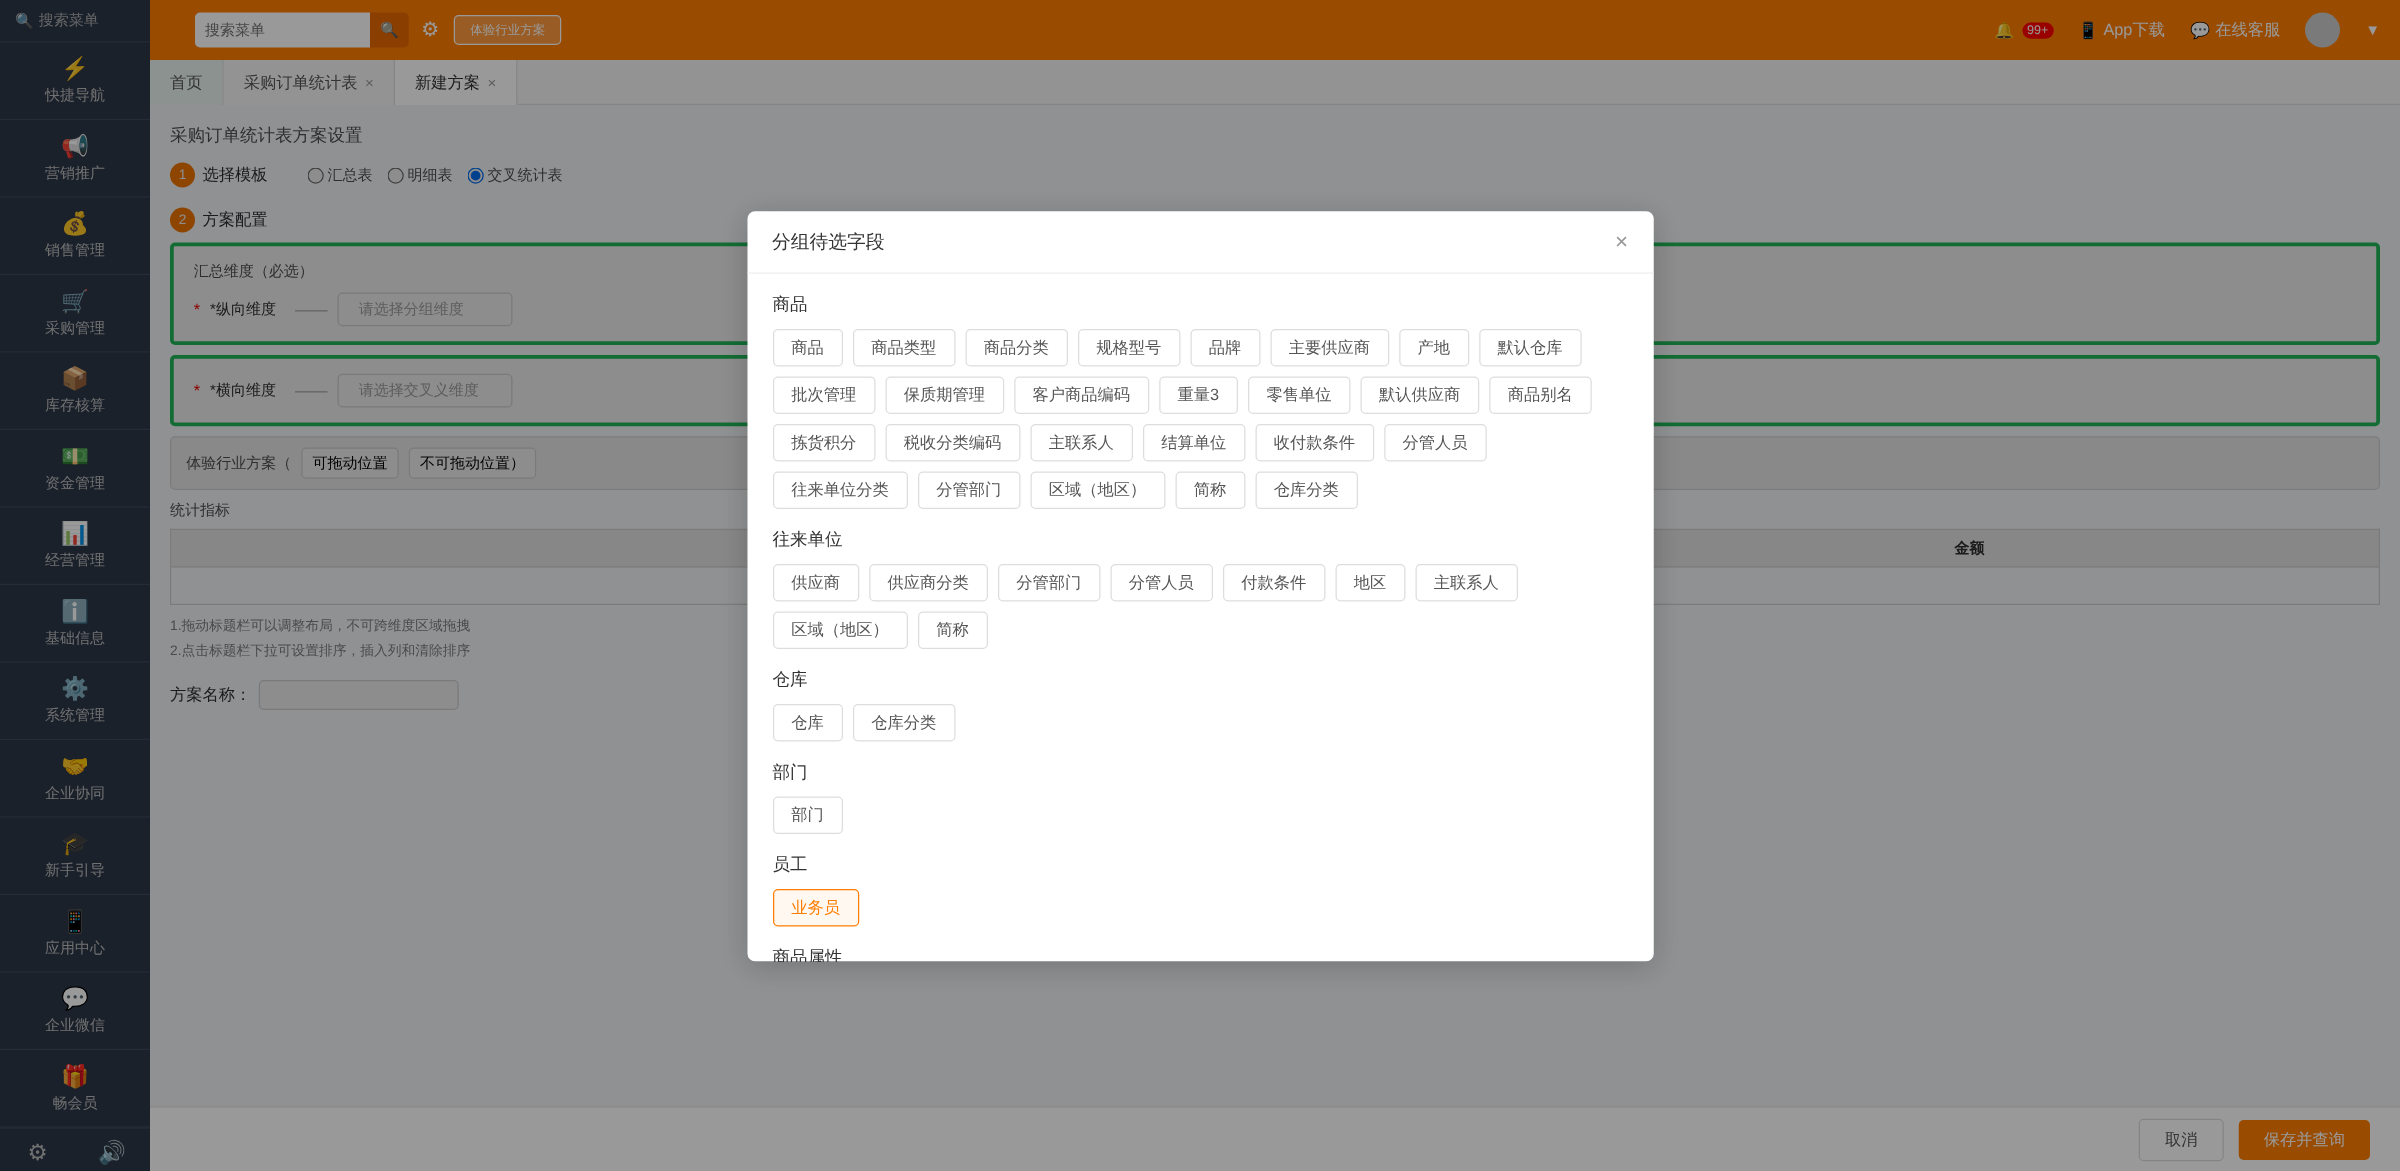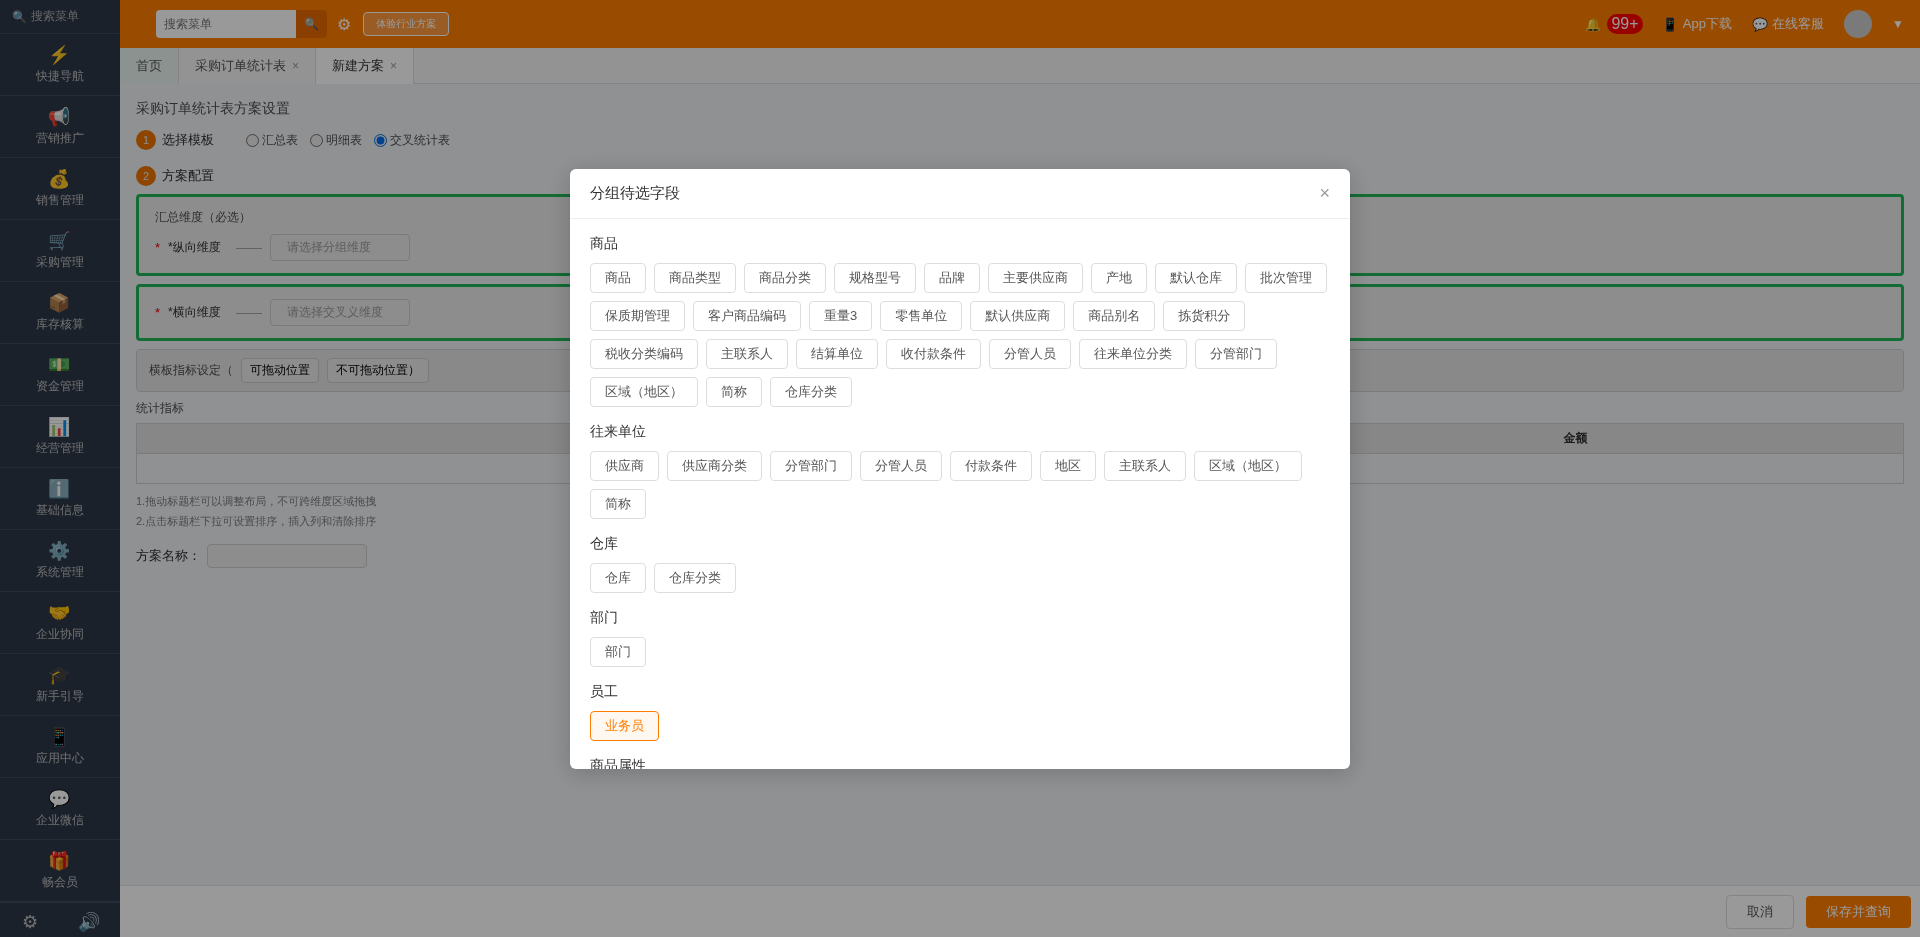--- a/index.html
+++ b/index.html
@@ -38,21 +38,21 @@
       margin-left: 12px;
       background: #ff9a3c; color: white; border: 1px solid white;
       padding: 4px 12px; border-radius: 4px; cursor: pointer; font-size: 10px;
     }
     .header-right {
       margin-left: auto;
       display: flex; align-items: center; gap: 20px; color: white; font-size: 13px;
     }
     .header-right-item { display: flex; align-items: center; gap: 4px; cursor: pointer; }
     .notif-badge {
-      background: red; color: white; font-size: 16px;
+      background: red; color: white; font-size: 10px;
       padding: 1px 4px; border-radius: 10px; margin-left: 2px;
     }
     .header-avatar {
       width: 28px; height: 28px; background: #ccc; border-radius: 50%;
     }
 
     
     .tab-bar {
       height: 36px;
       background: #f5f5f5;
@@ -177,42 +177,42 @@
     .save-name-input {
       border: 1px solid #ddd; border-radius: 4px; padding: 4px 8px;
       font-size: 12px; width: 160px;
     }
 
     
     .action-bar {
       position: fixed; bottom: 0; left: 120px; right: 0;
       height: 52px; background: white; border-top: 1px solid #e0e0e0;
       display: flex; align-items: center; justify-content: flex-end;
-      padding: 0 9px; gap: 12px;
+      padding: 0 24px; gap: 12px;
     }
     .btn-cancel {
       border: 1px solid #ddd; background: white; color: #555;
       padding: 7px 20px; border-radius: 4px; cursor: pointer; font-size: 13px;
     }
     .btn-save-query {
       background: #ff7d00; color: white; border: none;
       padding: 7px 20px; border-radius: 4px; cursor: pointer; font-size: 13px;
     }
 
     
     .modal-overlay {
       position: fixed; top: 0; left: 0; right: 0; bottom: 0;
       background: rgba(0,0,0,0.4);
       z-index: 200;
       display: flex; align-items: center; justify-content: center;
     }
     .modal {
       background: white;
       border-radius: 6px;
-      width: 780px;
+      width: 725px;
       max-height: 600px;
       display: flex; flex-direction: column;
       box-shadow: 0 4px 24px rgba(0,0,0,0.2);
     }
     .modal-header {
       display: flex; align-items: center; justify-content: space-between;
       padding: 14px 20px;
       border-bottom: 1px solid #eee;
       font-size: 15px; font-weight: 500;
     }
@@ -398,21 +398,21 @@
         <span class="required-star">*</span>
         <span class="field-label">*横向维度</span>
         <span class="field-dash">——</span>
         <div class="field-select">
           <span>请选择交叉义维度</span>
         </div>
       </div>
     </div>
 
     <div class="template-settings">
-      <span>横板指标设定（</span>
+      <span>体验行业方案（</span>
       <button class="pos-btn">可拖动位置</button>
       <button class="pos-btn">不可拖动位置）</button>
     </div>
 
     <div class="indicator-section">
       <div class="indicator-title">统计指标</div>
       <table class="stats-table">
         <thead>
           <tr>
             <th>

